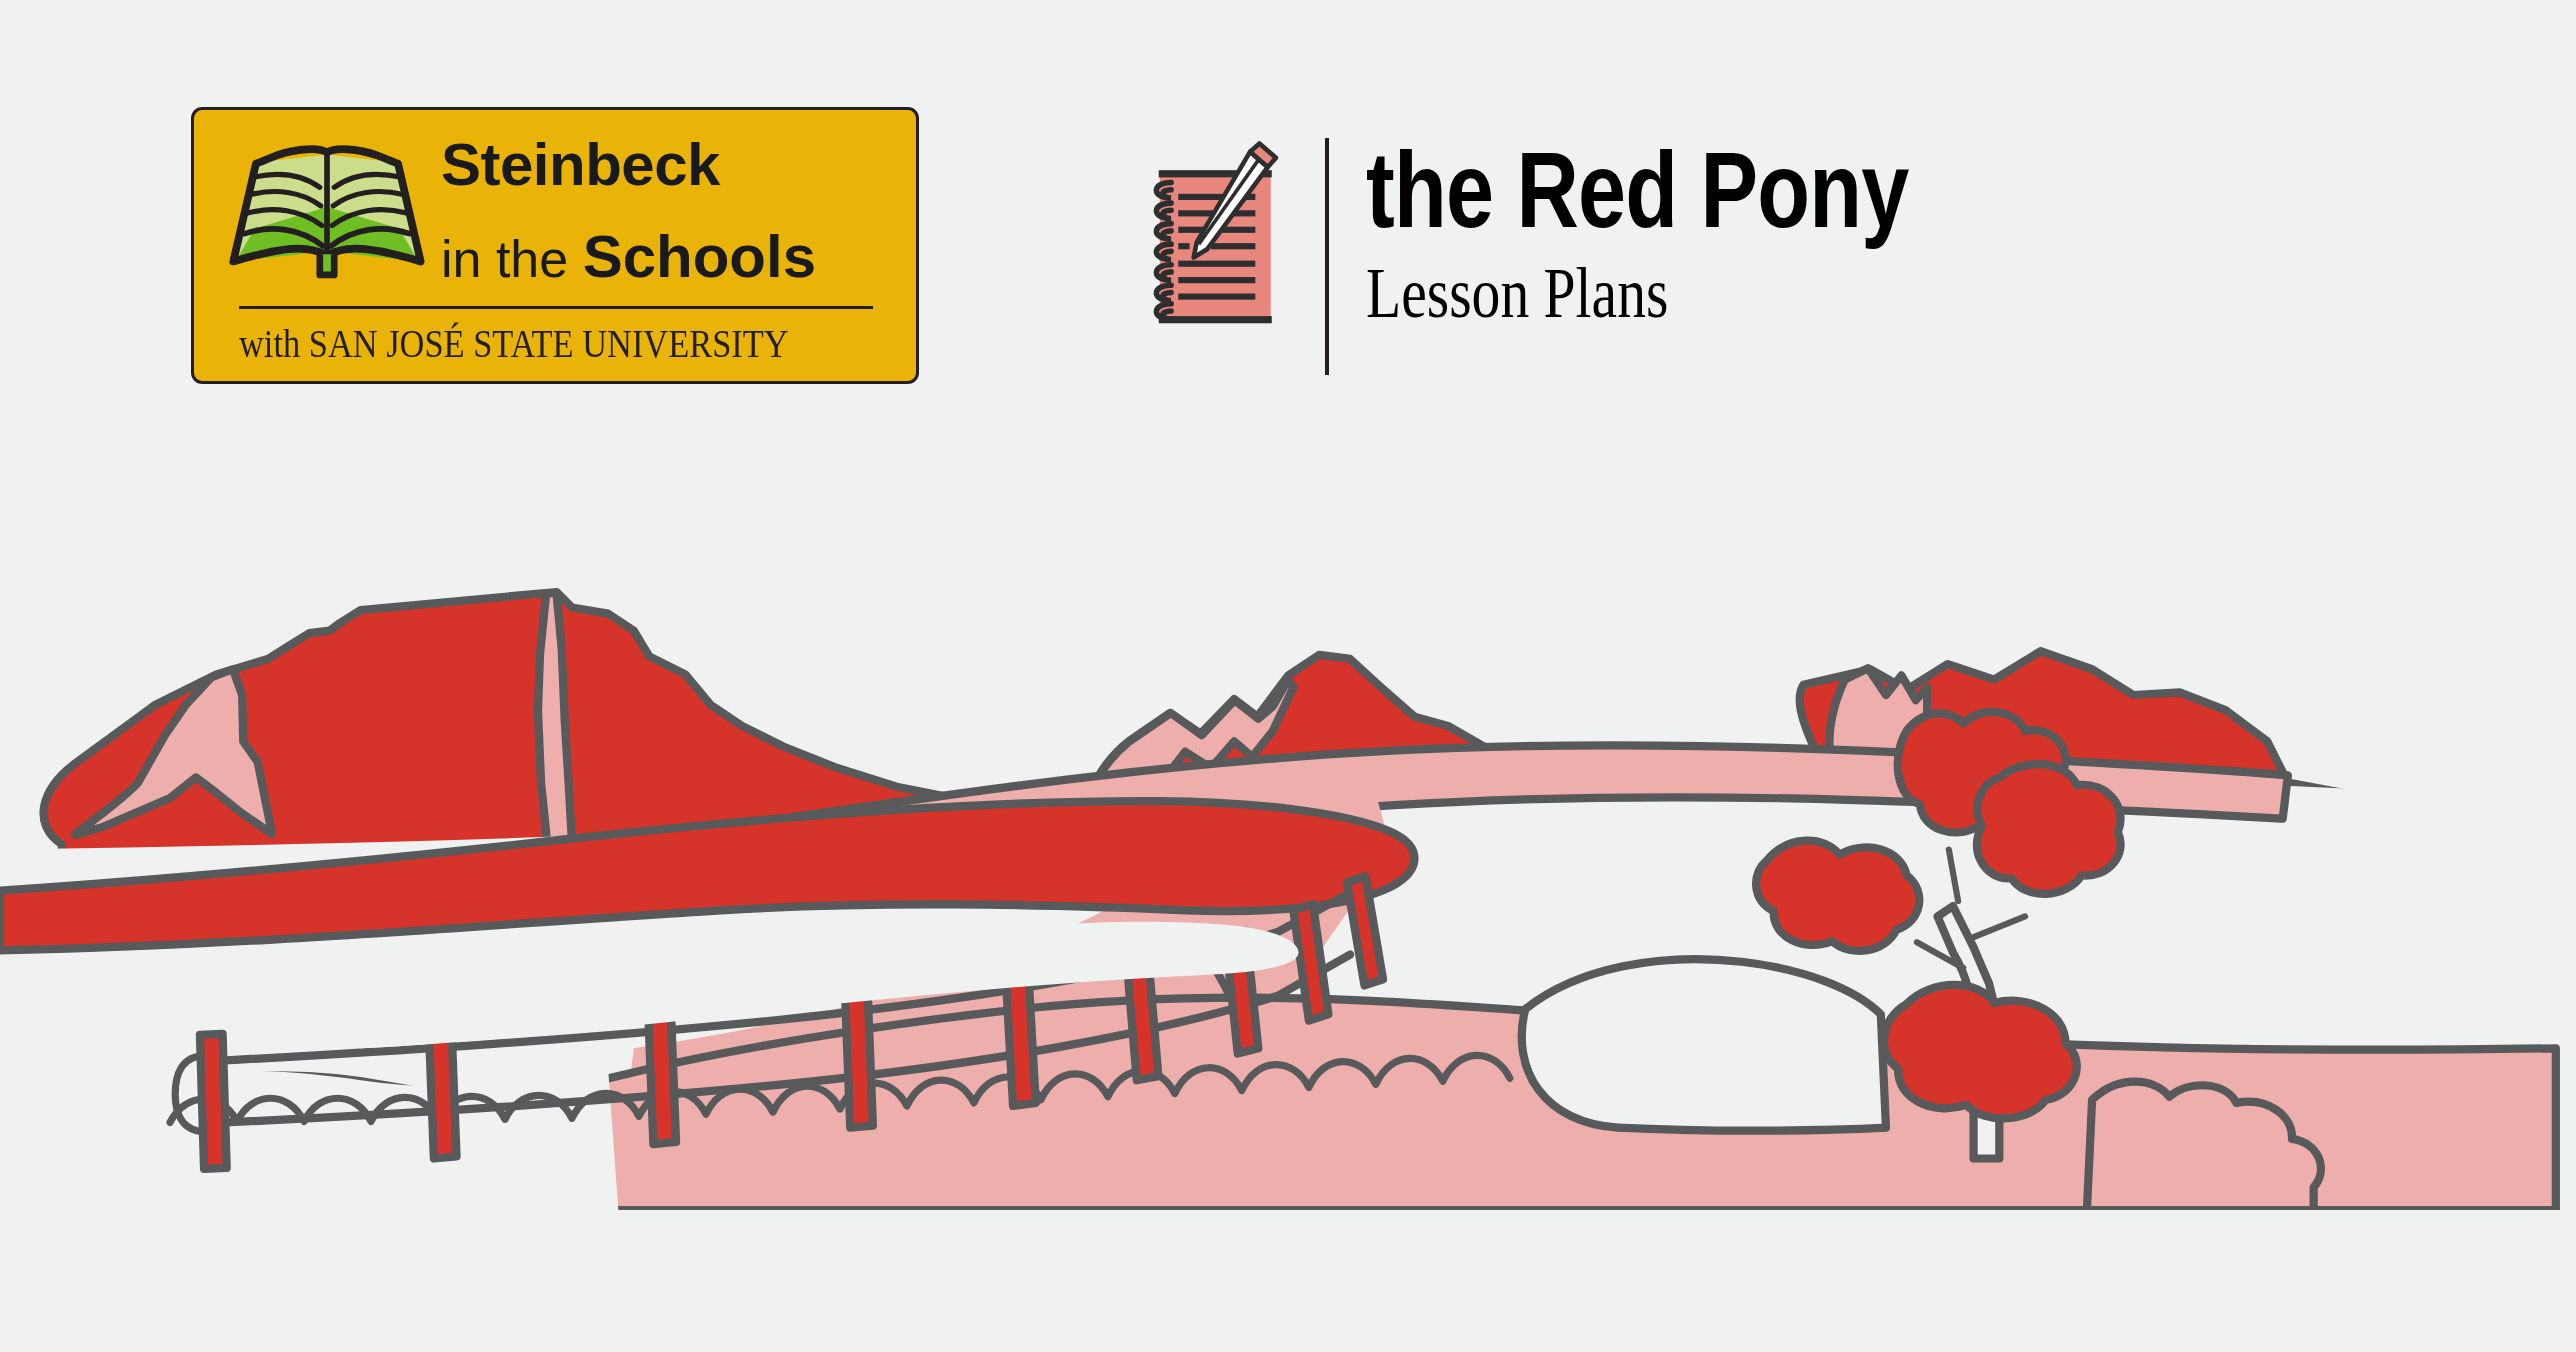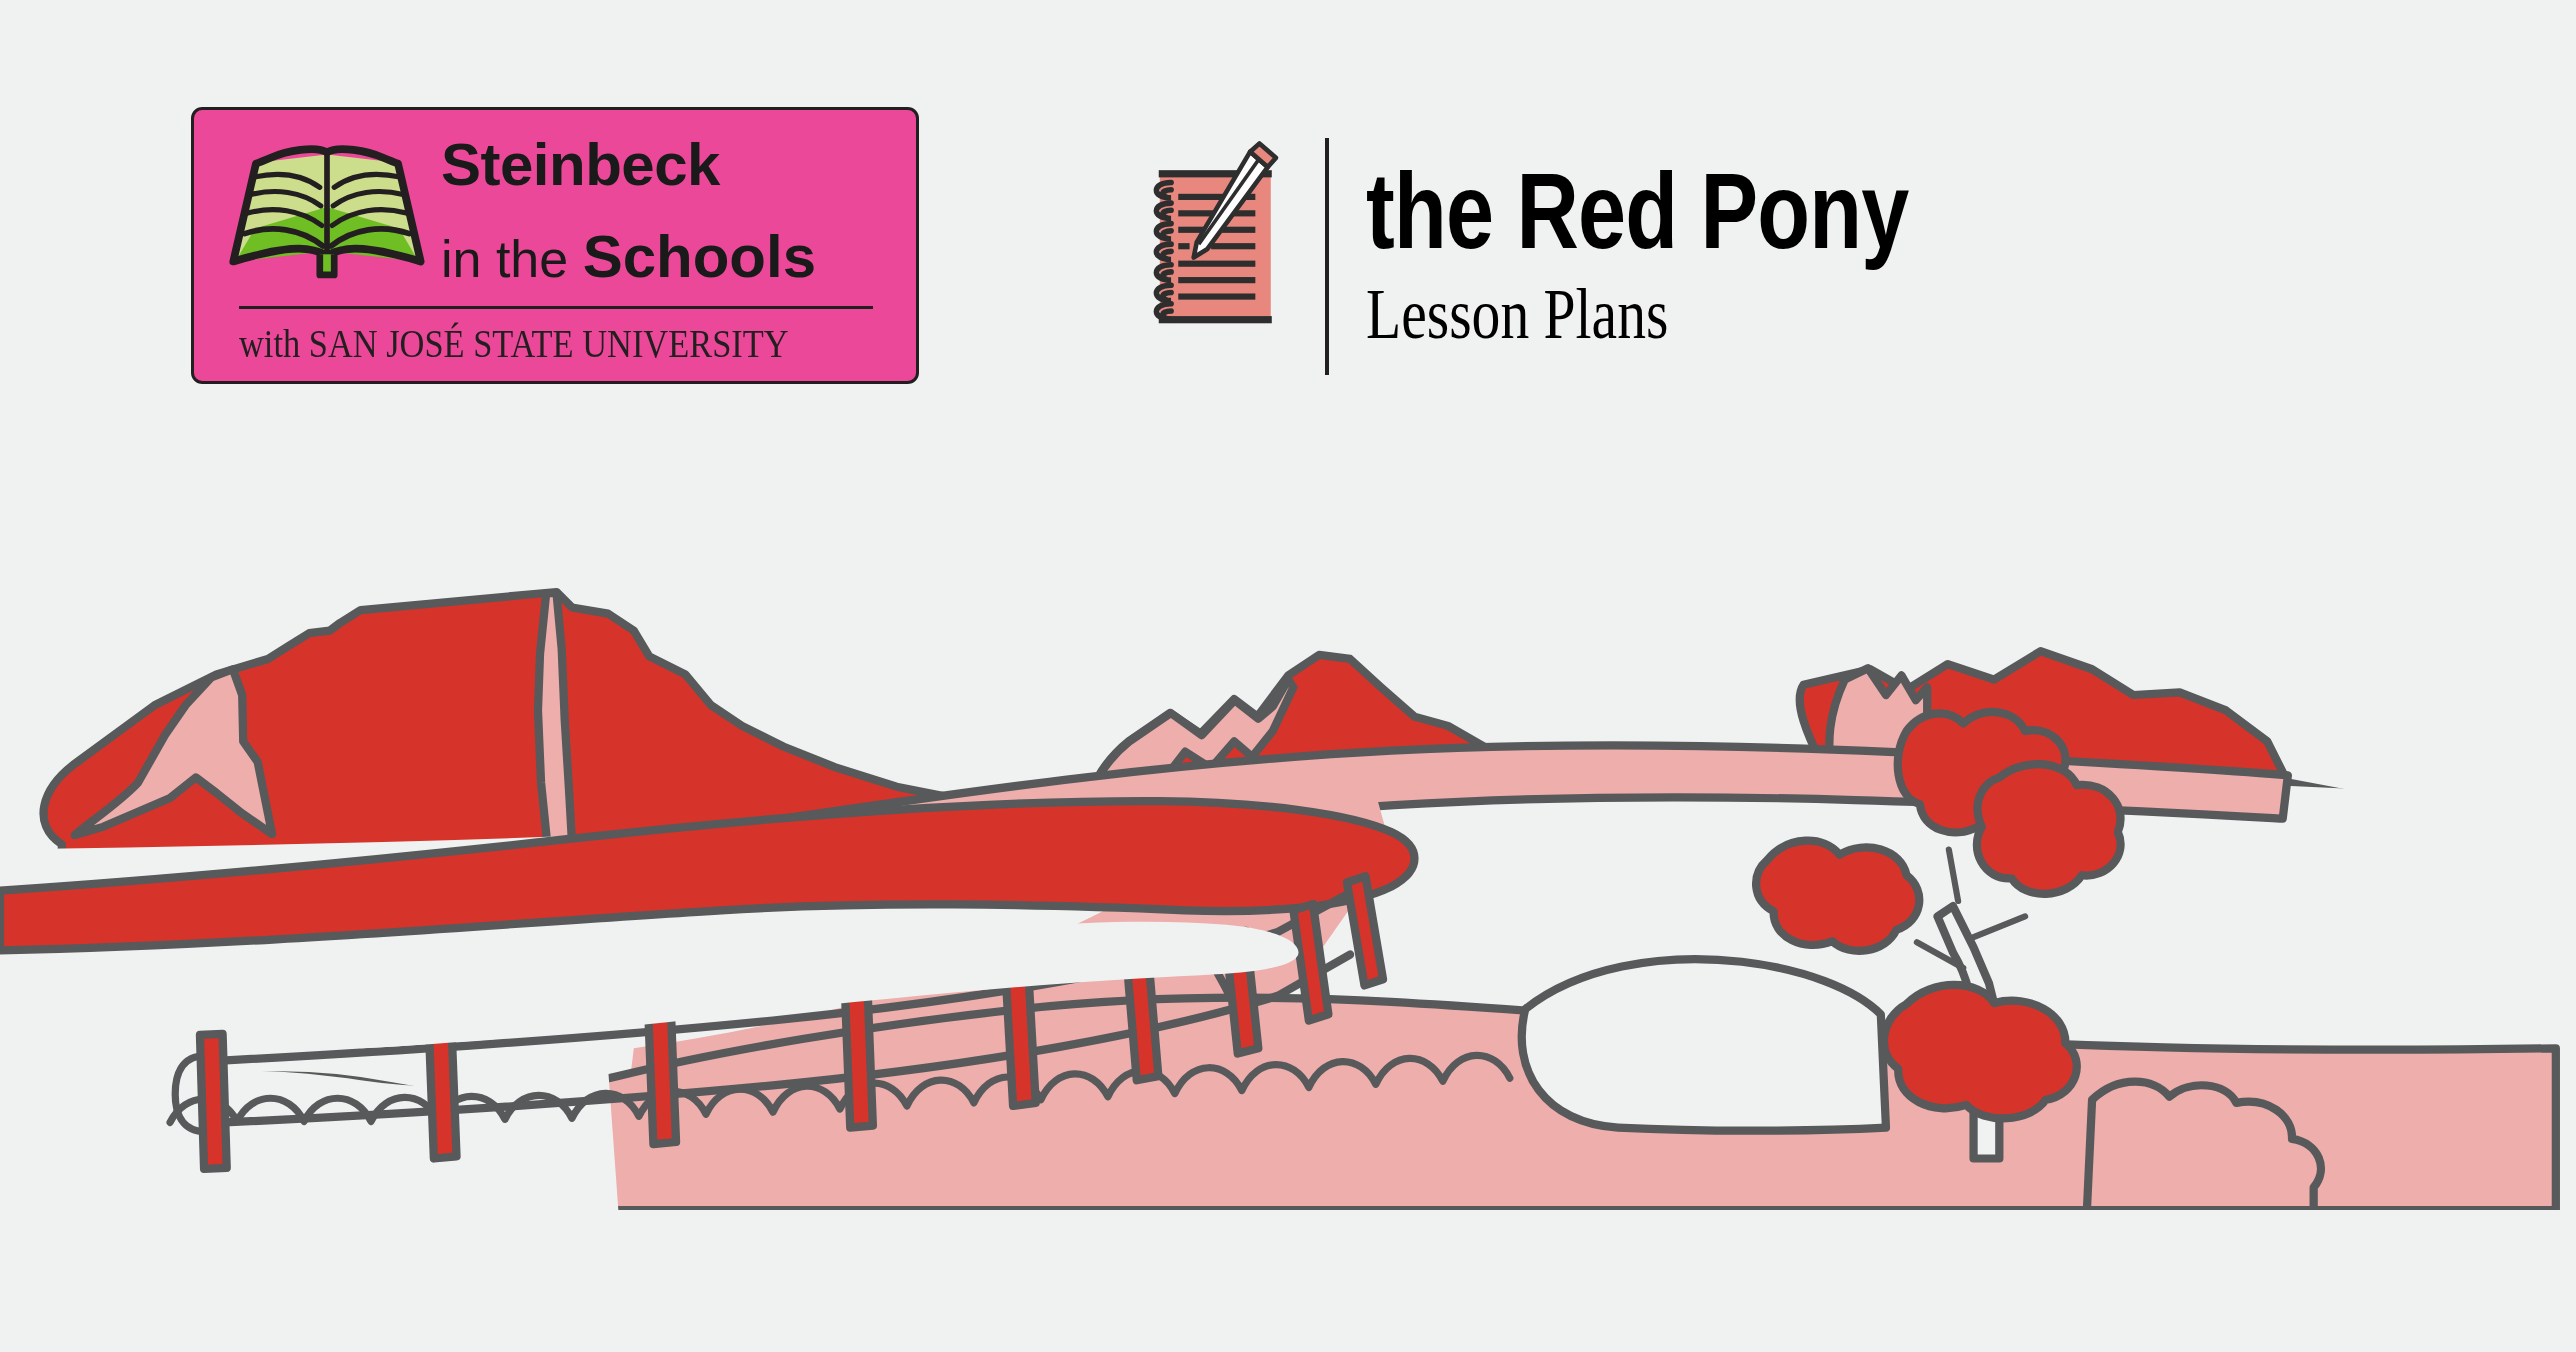--- a/index.html
+++ b/index.html
@@ -30,21 +30,21 @@
 
   
   #logo-box {
     position: absolute;
     left: 191px;
     top: 107px;
     width: 728px;
     height: 277px;
     border: 3.1px solid #231F20;
     border-radius: 11.3px;
-    background: #ec4899;
+    background: #eab308;
     box-sizing: border-box;
   }
   #logo-top {
     position: absolute;
     left: 0; top: 0;
     width: 100%;
     height: 181px;
     display: flex;
     align-items: center;
   }
@@ -122,21 +122,20 @@
     top: 138px;
     width: 3.6px;
     height: 237px;
     background: #231F20;
   }
   #title-block {
     position: absolute;
     left: 1366px;
     top: 134px;
     width: 1133px;
-    margin-top: 21px;
   }
   #main-title {
     font-family: "Liberation Sans", sans-serif;
     font-weight: bold;
     font-size: 108px;
     line-height: 111px;
     letter-spacing: -1px;
     color: #000000;
     white-space: nowrap;
     transform: scaleX(0.80);

